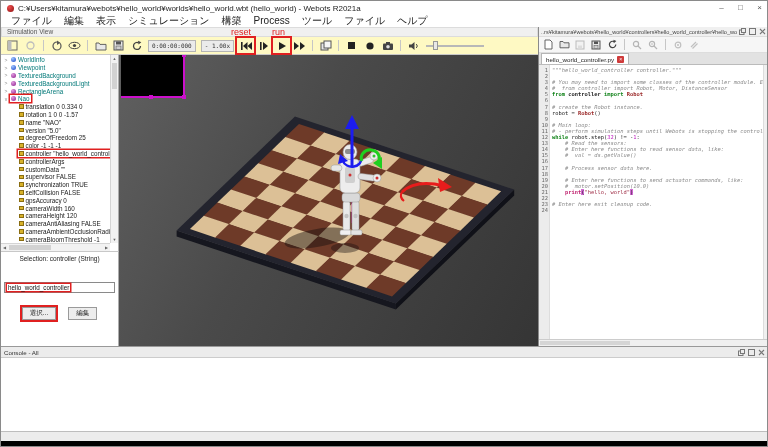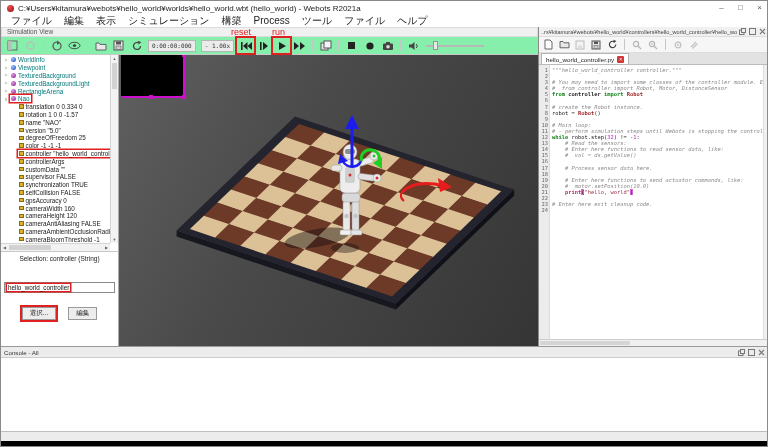--- a/index.html
+++ b/index.html
@@ -8,21 +8,21 @@
           border:1px solid #8a8a8a;font-family:"Liberation Sans",sans-serif;-webkit-font-smoothing:antialiased;}
   
   .titlebar{position:absolute;left:0;top:0;width:768px;height:14px;background:#fff;display:flex;align-items:center;font-size:8px;color:#222;}
   .app-icon{width:7px;height:7px;border-radius:50%;background:radial-gradient(circle at 35% 30%,#f05050,#8c0d0d);margin:0 4px 0 6px;flex:none;}
   .tb-title{flex:1;white-space:nowrap;overflow:hidden;}
   .win-btn{width:19px;text-align:center;font-size:8px;color:#555;line-height:14px;}
   .menubar{position:absolute;left:0;top:14px;width:768px;height:12px;background:#fff;display:flex;align-items:center;font-size:10px;color:#222;padding-left:4px;}
   .menu-item{padding:0 6px;line-height:12px;}
   
   .sim-title{position:absolute;left:0;top:26px;width:537px;height:10px;background:#f0f0f0;border:1px solid #dcdcdc;font-size:6.5px;color:#555;line-height:8px;padding-left:5px;}
-  .toolbar{position:absolute;left:0;top:36px;width:537px;height:18px;background:#86efac;border-bottom:1px solid #c8c8c8;display:flex;align-items:center;padding-left:3px;gap:1px;overflow:visible;z-index:5;}
+  .toolbar{position:absolute;left:0;top:36px;width:537px;height:18px;background:#fef9c3;border-bottom:1px solid #c8c8c8;display:flex;align-items:center;padding-left:3px;gap:1px;overflow:visible;z-index:5;}
   .tb-btn{width:17px;height:15px;display:flex;align-items:center;justify-content:center;position:relative;flex:none;}
   .tb-sep{width:1px;height:11px;background:#c6c6c6;margin:0 3px;flex:none;}
   .time-box{height:12px;border:1px solid #b5b5b5;background:#ebebeb;font-size:6px;display:flex;align-items:center;padding:0 3px;margin:0 2px;font-family:"DejaVu Sans Mono",monospace;color:#333;flex:none;}
   .annot-red{box-shadow:0 0 0 2px #e02020;}
   .annot-label{position:absolute;top:-11px;left:-6px;font-size:9px;color:#e02020;white-space:nowrap;}
   .slider{width:62px;height:15px;position:relative;margin-left:3px;flex:none;}
   .slider .track{position:absolute;left:0;right:4px;top:7px;height:2px;background:#b8b8b8;}
   .slider .thumb{position:absolute;left:7px;top:3px;width:5px;height:9px;background:#e8e8e8;border:1px solid #979797;}
   
   .tree-panel{position:absolute;left:0;top:54px;width:118px;height:196px;background:#fff;border-right:1px solid #adadad;overflow:hidden;}

